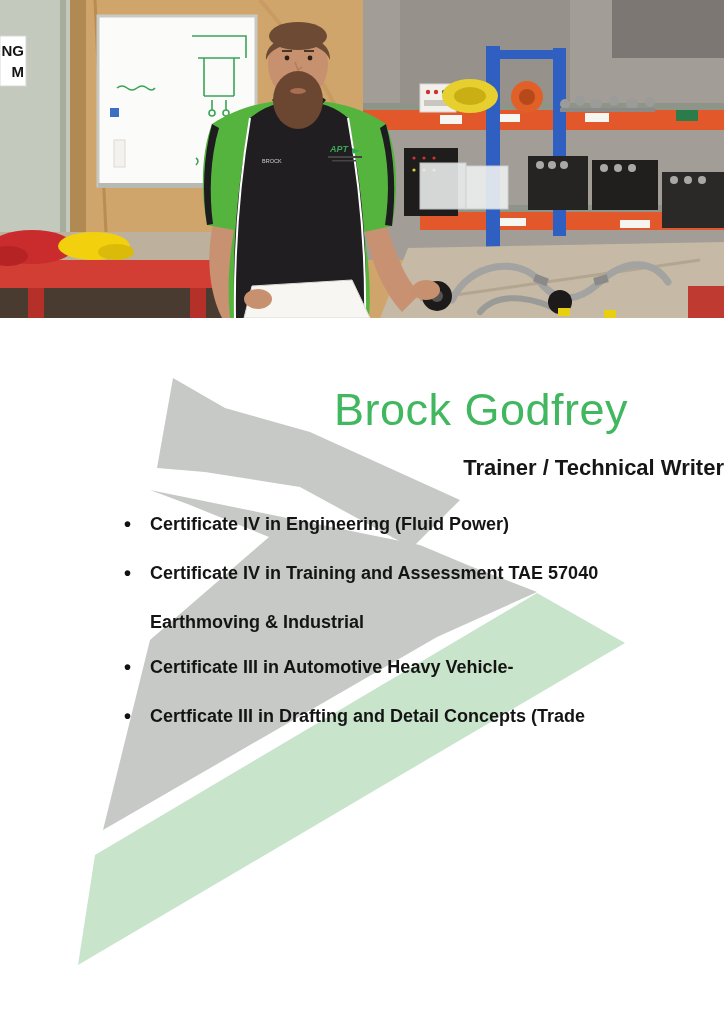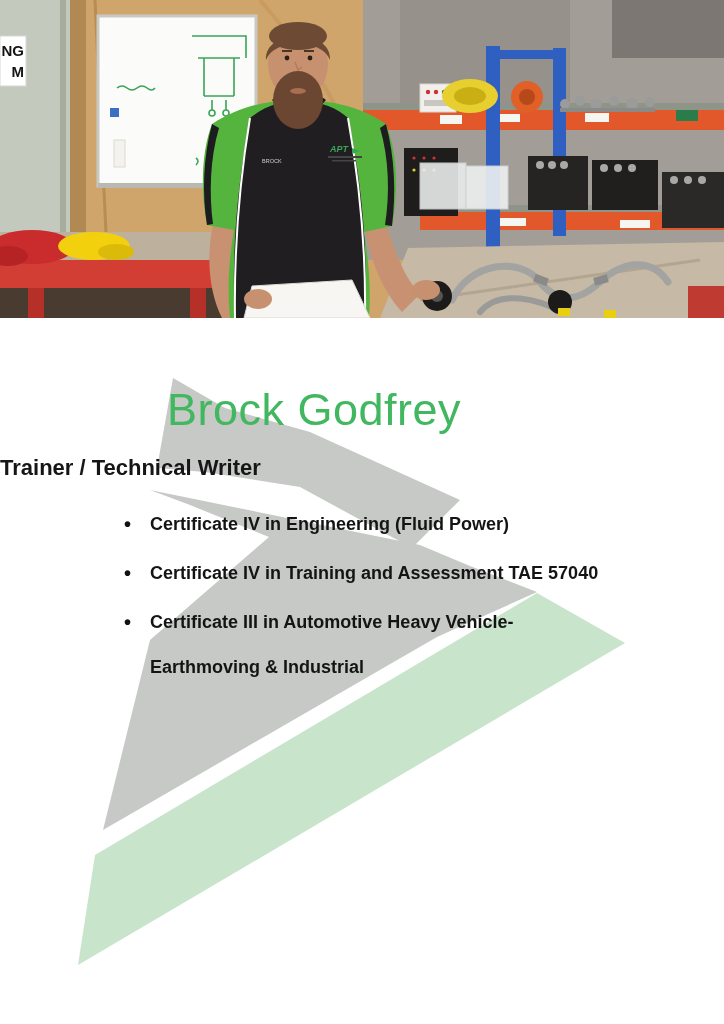--- a/index.html
+++ b/index.html
@@ -1,23 +1,23 @@
 <!DOCTYPE html>
 <html><head>
 <meta charset="utf-8">
 <style>
   html,body{margin:0;padding:0;background:#ffffff;}
   body{width:724px;height:1024px;position:relative;overflow:hidden;
        font-family:"Liberation Sans","DejaVu Sans",sans-serif;}
   .page{position:absolute;inset:0;width:724px;height:1024px;background:#fff;}
   .photo{position:absolute;left:0;top:0;width:724px;height:300px;}
   .bg-shapes{position:absolute;left:0;top:0;width:724px;height:1024px;pointer-events:none;}
-  .name{position:absolute;left:0;top:384px;width:628px;text-align:center;
+  .name{position:absolute;left:0;top:384px;width:628px;text-align:right;
         font-size:45px;font-weight:400;color:#41b75f;letter-spacing:0.5px;}
-  .role{position:absolute;left:0;top:455px;width:724px;text-align:left;
+  .role{position:absolute;left:0;top:455px;width:724px;text-align:right;
         font-size:22px;font-weight:700;color:#161616;}
   .certs{position:absolute;left:104px;top:494px;width:560px;list-style:none;margin:16px;padding:0;}
   .certs li{margin:0;padding:0 0 4px 0;}
   .cert-line{position:relative;display:block;height:45px;line-height:28px;
              padding-left:30px;font-size:18px;font-weight:700;color:#141414;}
   .cert-line.first::before{content:"\2022";position:absolute;left:4px;top:0;
              font-size:20px;line-height:28px;color:#111;}
   svg text{font-family:"Liberation Sans","DejaVu Sans",sans-serif;}
 </style>
 </head>
@@ -200,20 +200,21 @@
   <div class="name">Brock Godfrey</div>
   <div class="role">Trainer / Technical Writer</div>
   <ul class="certs">
       <li>
         <span class="cert-line first">Certificate IV in Engineering (Fluid Power)</span>
       </li>
       <li>
         <span class="cert-line first">Certificate IV in Training and Assessment  TAE 57040</span>
       </li>
       <li>
+        <span class="cert-line">Earthmoving &amp; Industrial</span>
         <span class="cert-line first">Certificate III in Automotive Heavy Vehicle-</span>
-        <span class="cert-line">Earthmoving &amp; Industrial</span>
-      </li>
-      <li>
+      </li>
+      <li>
+        <span class="cert-line first">Certficate III in Drafting and Detail Concepts (Trade</span>
       </li>
     </ul>
 
 </div>
 
 </body></html>

